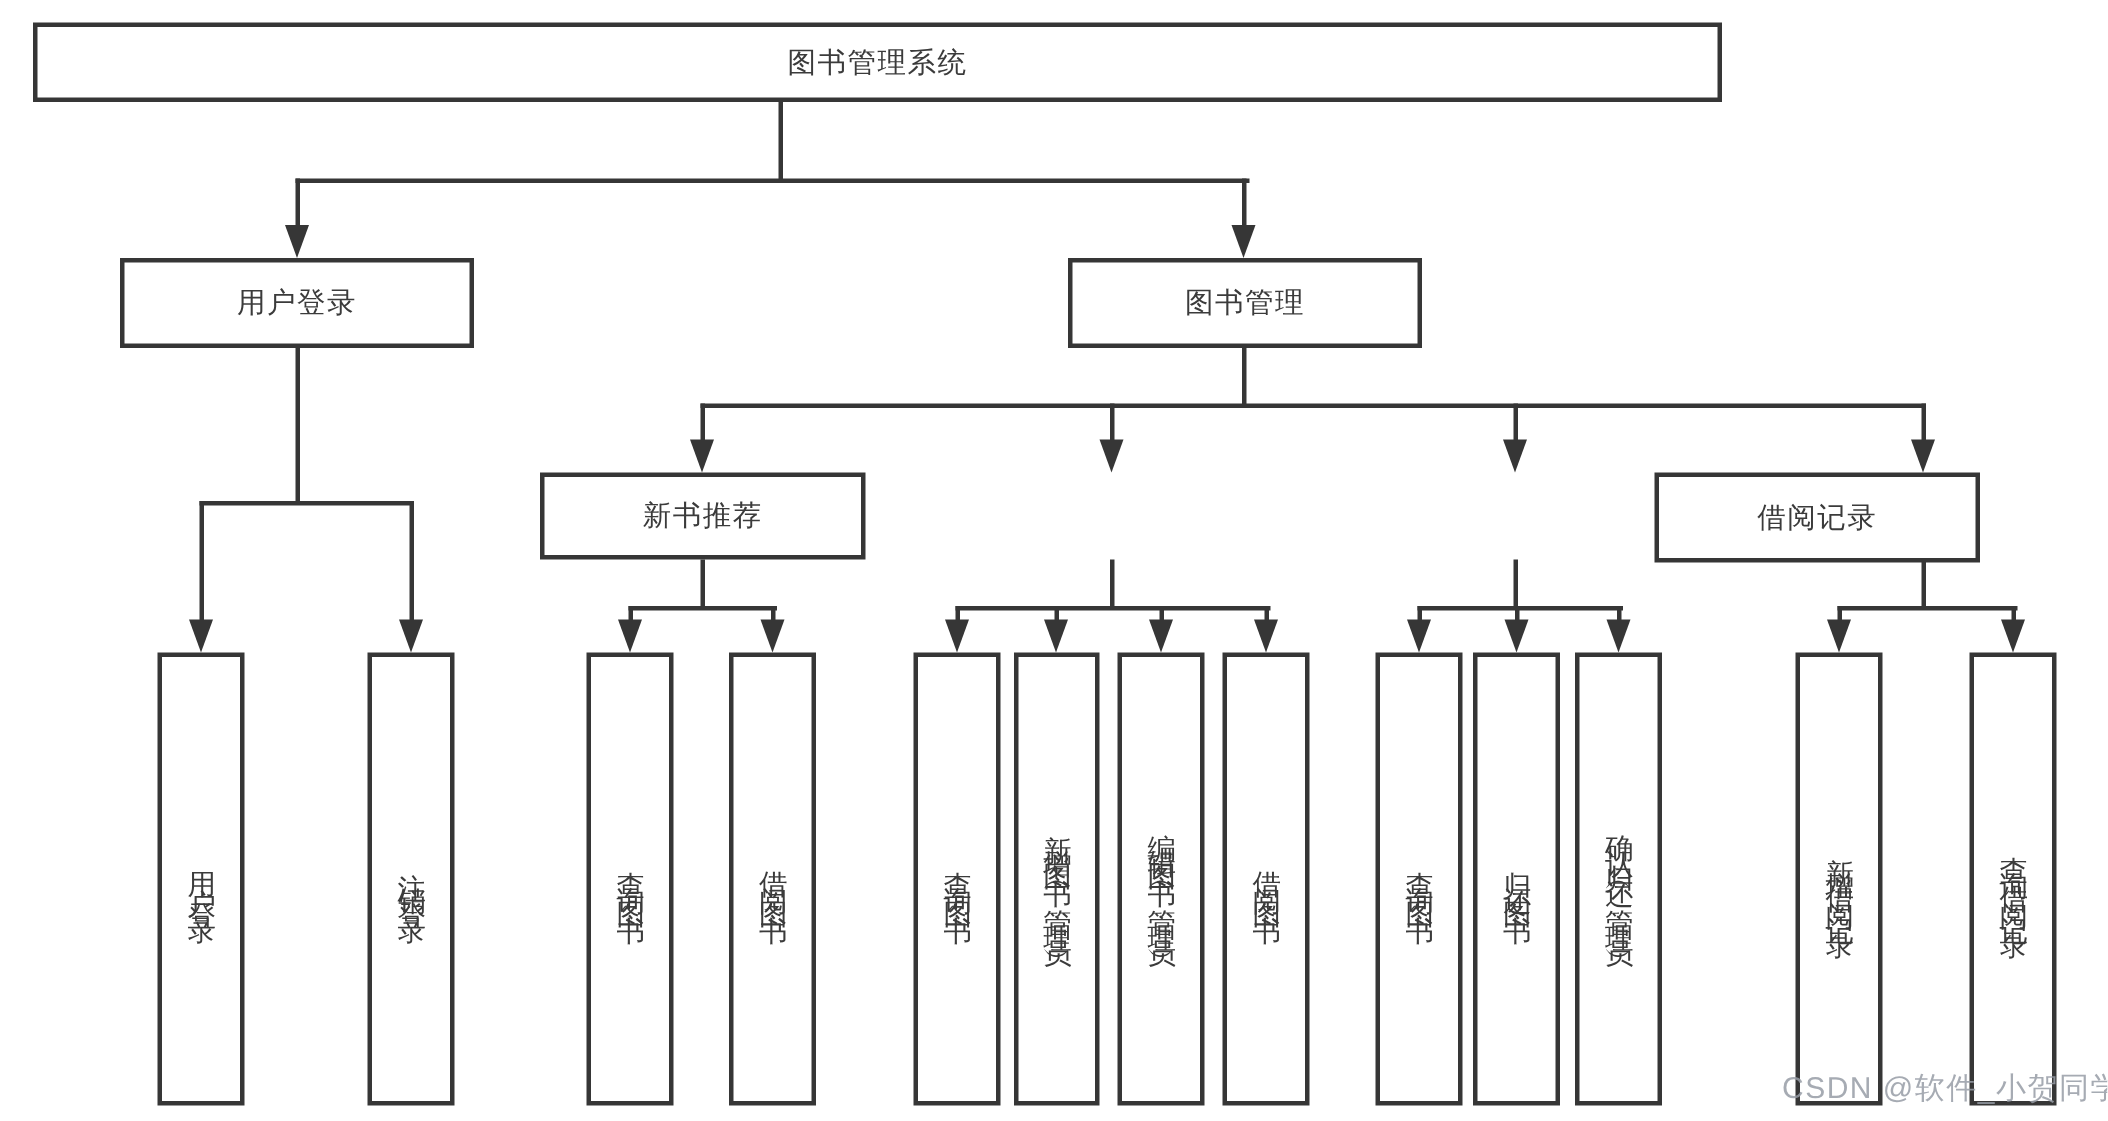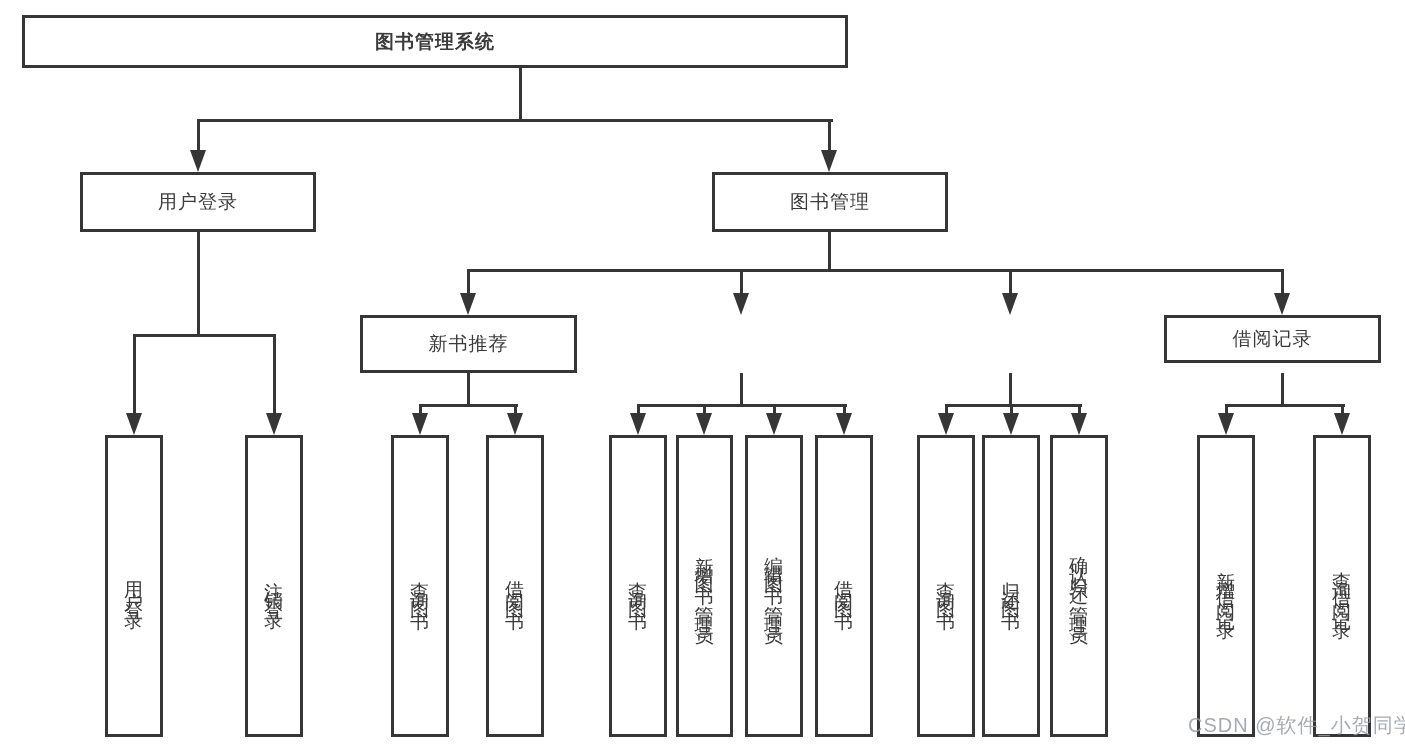--- a/index.html
+++ b/index.html
@@ -49,39 +49,39 @@
     letter-spacing:1px;
     z-index:5;
     white-space:nowrap;
   }
 </style>
 </head>
 <body>
 
 <div id="canvas">
 
-  <div class="node" style="left:22px;top:15px;width:826px;height:53px;font-weight:bold;">
+  <div class="node" style="left:22px;top:15px;width:1126px;height:53px;">
     <span>图书管理系统</span>
   </div>
 
   <div class="node" style="left:80px;top:172px;width:236px;height:60px;">
     <span>用户登录</span>
   </div>
 
   <div class="node" style="left:712px;top:172px;width:236px;height:60px;">
     <span>图书管理</span>
   </div>
 
   <div class="node" style="left:360px;top:315px;width:217px;height:58px;">
     <span>新书推荐</span>
   </div>
 
 
 
-  <div class="node" style="left:1164px;top:315px;width:217px;height:48px;">
+  <div class="node" style="left:1103px;top:315px;width:217px;height:60px;">
     <span>借阅记录</span>
   </div>
 
   <div class="node vertical" style="left:105px;top:435px;width:58px;height:302px;">
     <span class="vtext">用户登录</span>
   </div>
 
   <div class="node vertical" style="left:245px;top:435px;width:58px;height:302px;">
     <span class="vtext">注销登录</span>
   </div>

